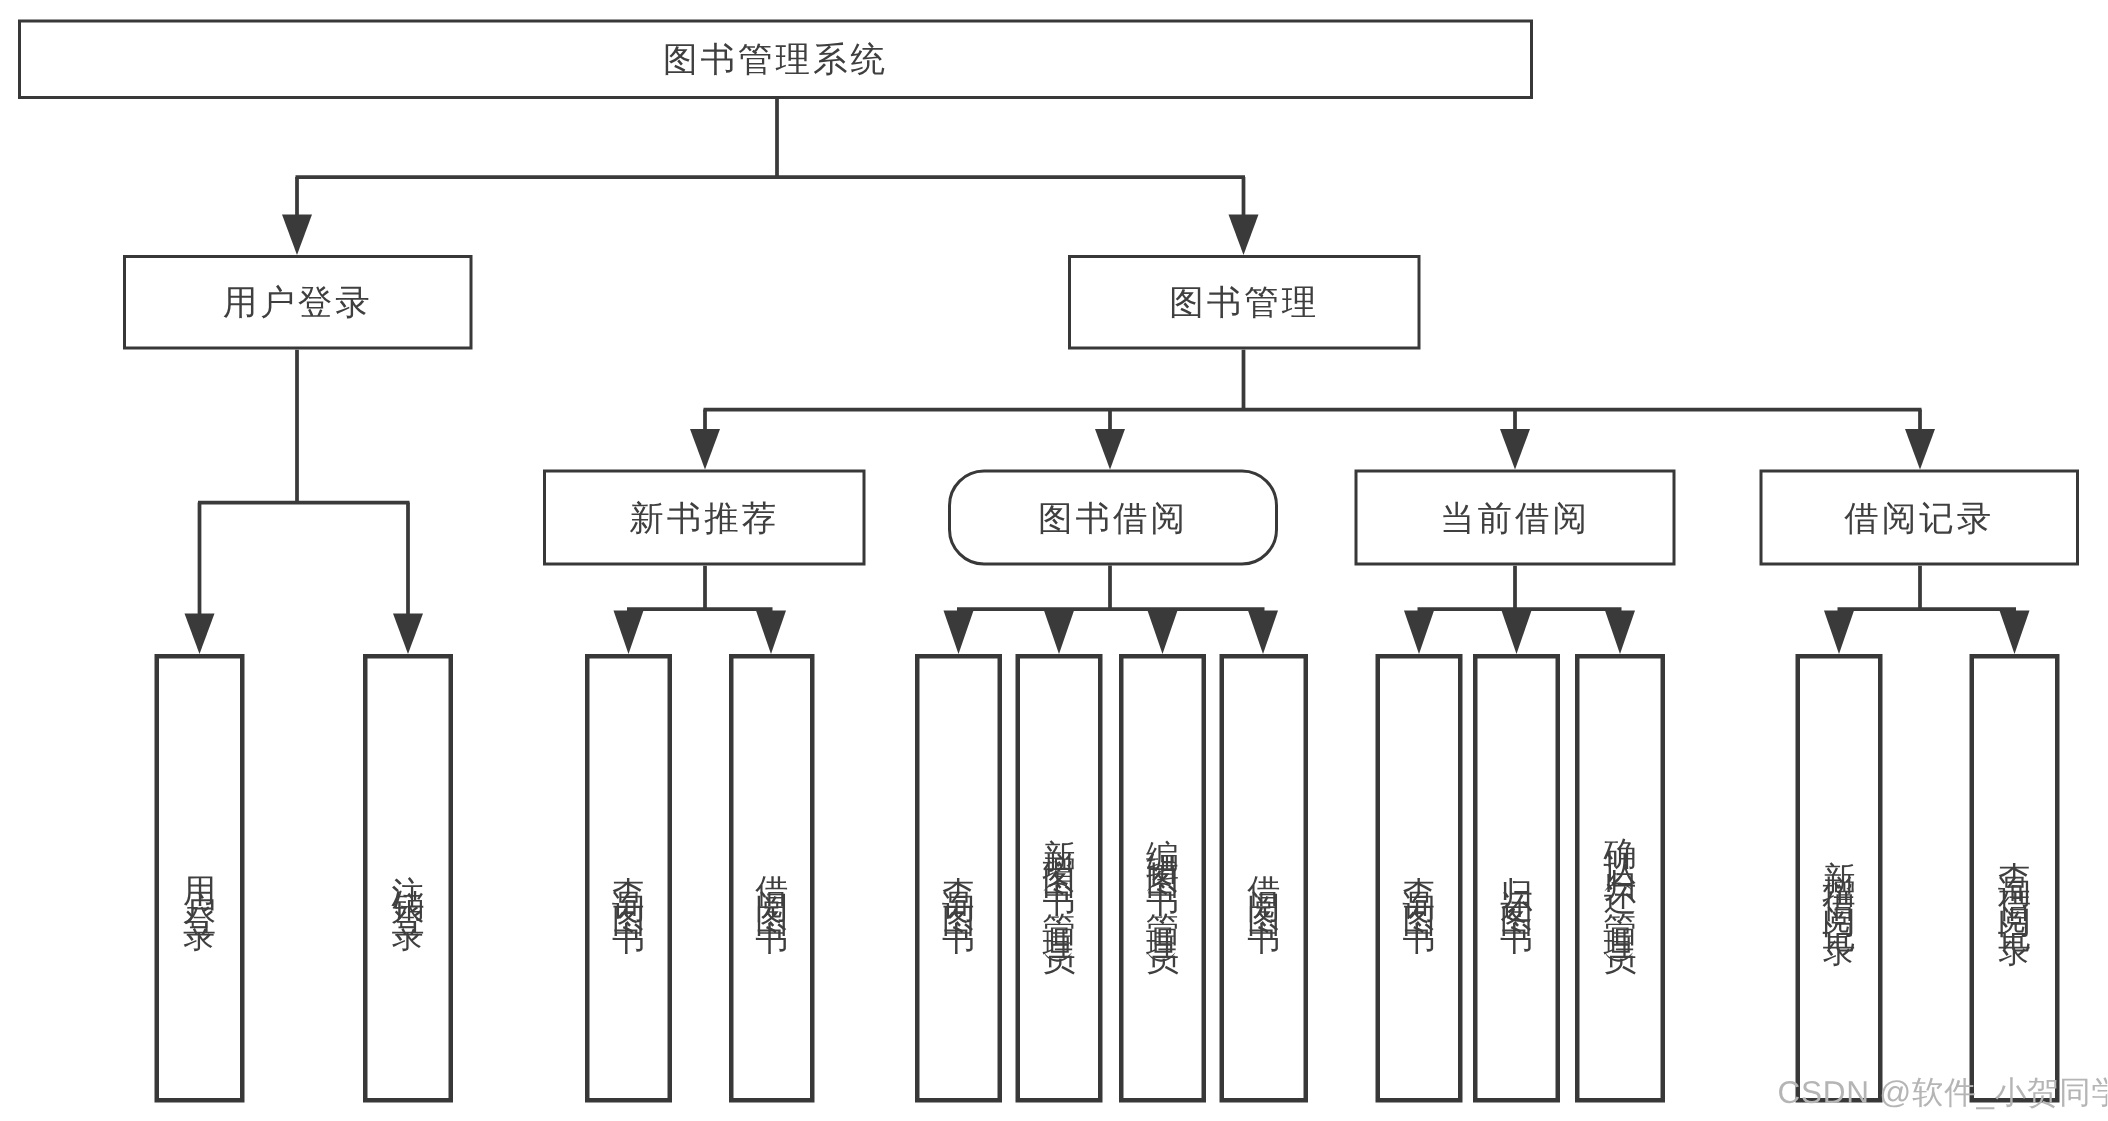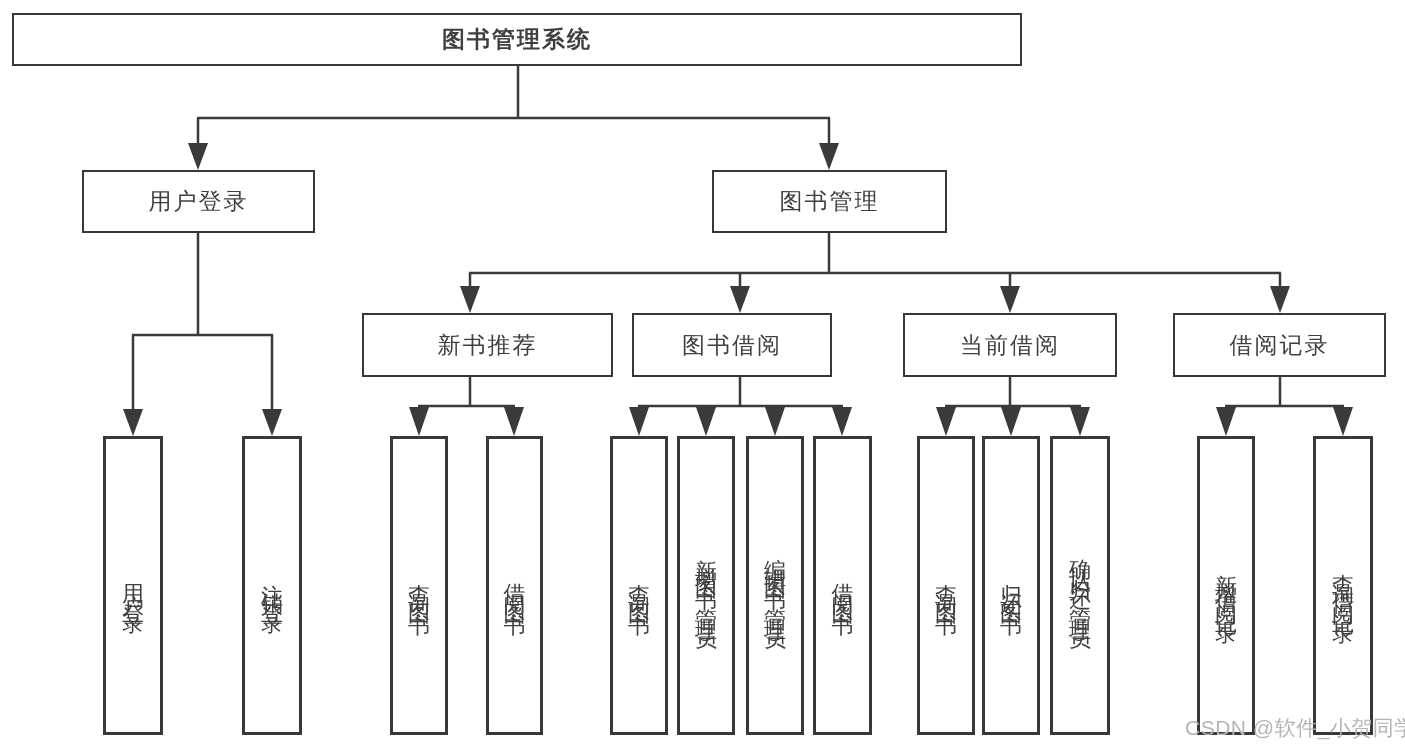--- a/index.html
+++ b/index.html
@@ -94,35 +94,35 @@
       <polygon class="ah" points="1070,407 1090,407 1080,436"></polygon>
     </g>
     <g>
       <line class="ln" x1="1280" y1="377" x2="1280" y2="407"></line>
       <line class="ln" x1="1225" y1="406" x2="1344" y2="406"></line>
       <polygon class="ah" points="1216,407 1236,407 1226,436"></polygon>
       <polygon class="ah" points="1333,407 1353,407 1343,436"></polygon>
     </g>
   </svg>
 
-  <div class="hbox" style="left:12px;top:13px;width:1010px;height:53px;font-weight:bold;">
+  <div class="hbox" style="left:12px;top:13px;width:1010px;height:53px;">
     <span>图书管理系统</span>
   </div>
 
   <div class="hbox" style="left:82px;top:170px;width:233px;height:63px;">
     <span>用户登录</span>
   </div>
   <div class="hbox" style="left:712px;top:170px;width:235px;height:63px;justify-content:center;">
     <span>图书管理</span>
   </div>
 
-  <div class="hbox" style="left:362px;top:313px;width:251px;height:64px;">
+  <div class="hbox" style="left:362px;top:313px;width:215px;height:64px;">
     <span>新书推荐</span>
   </div>
-  <div class="hbox" style="left:632px;top:313px;width:200px;height:64px;">
+  <div class="hbox" style="left:632px;top:313px;width:220px;height:64px;border-radius:24px;">
     <span>图书借阅</span>
   </div>
   <div class="hbox" style="left:903px;top:313px;width:214px;height:64px;">
     <span>当前借阅</span>
   </div>
   <div class="hbox" style="left:1173px;top:313px;width:213px;height:64px;">
     <span>借阅记录</span>
   </div>
 
   <div class="vbox" style="left:103px;width:60px;">

